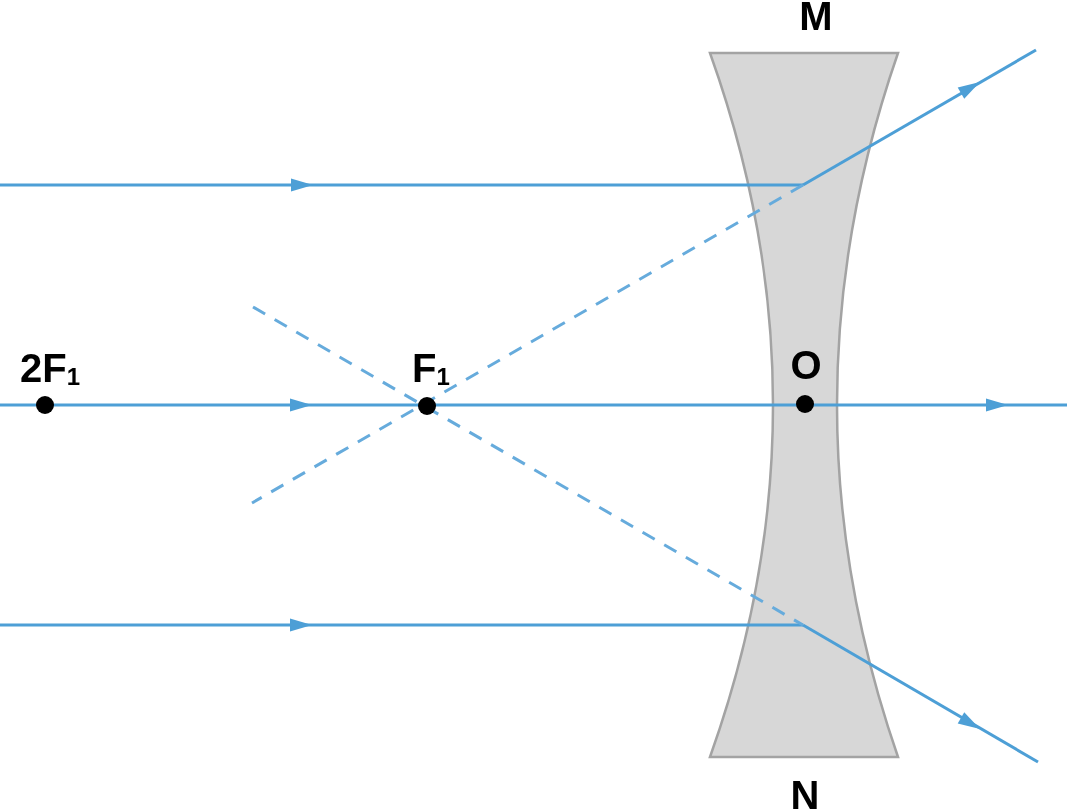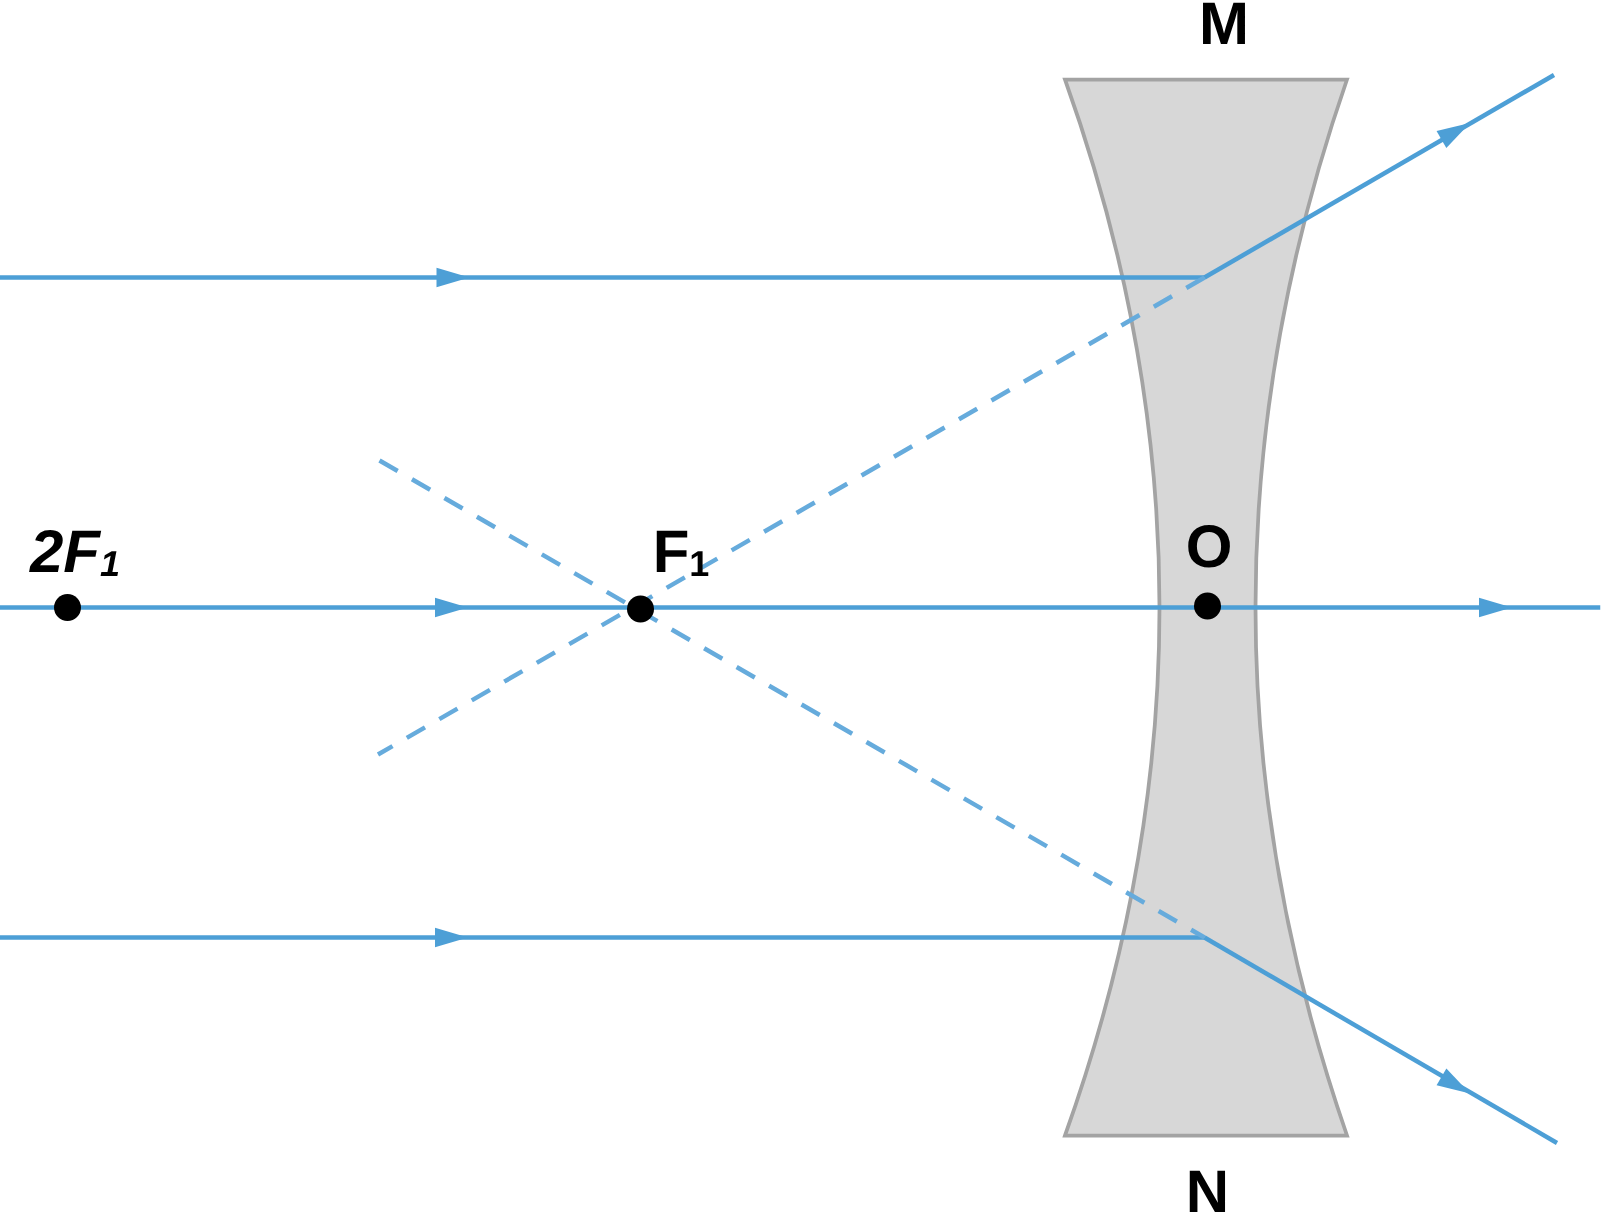--- a/index.html
+++ b/index.html
@@ -80,21 +80,21 @@
   </div>
 
   <div class="label" style="left:805px; top:775px;">
     <span>N</span>
   </div>
 
   <div class="label" style="left:806px; top:345px;">
     <span>O</span>
   </div>
 
-  <div class="label" style="left:454px; top:348px;">
+  <div class="label" style="left:431px; top:348px;">
     <span>F</span><sub>1</sub>
   </div>
 
-  <div class="label" style="left:50px; top:348px;font-style:italic;">
+  <div class="label" style="left:50px; top:348px;">
     <span>2F</span><sub>1</sub>
   </div>
 
 </div>
 
 </body></html>

